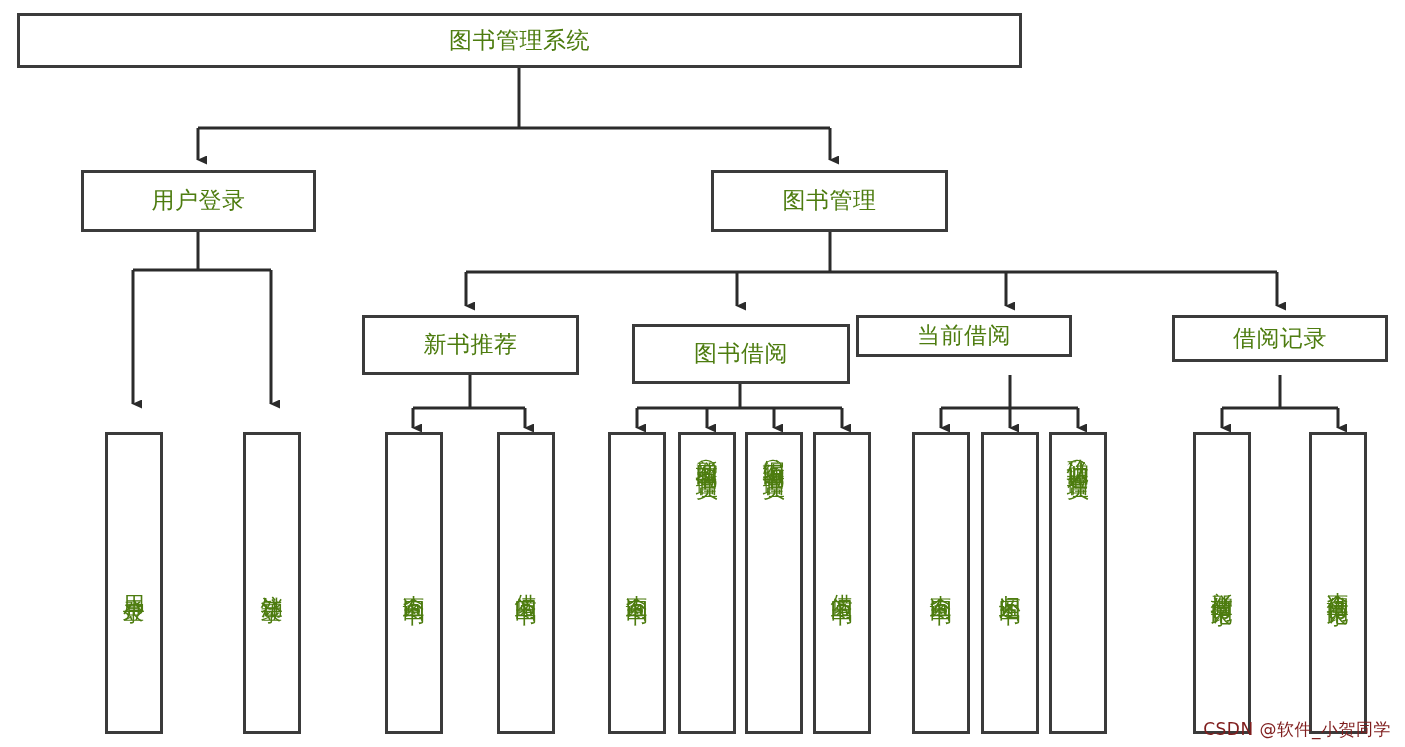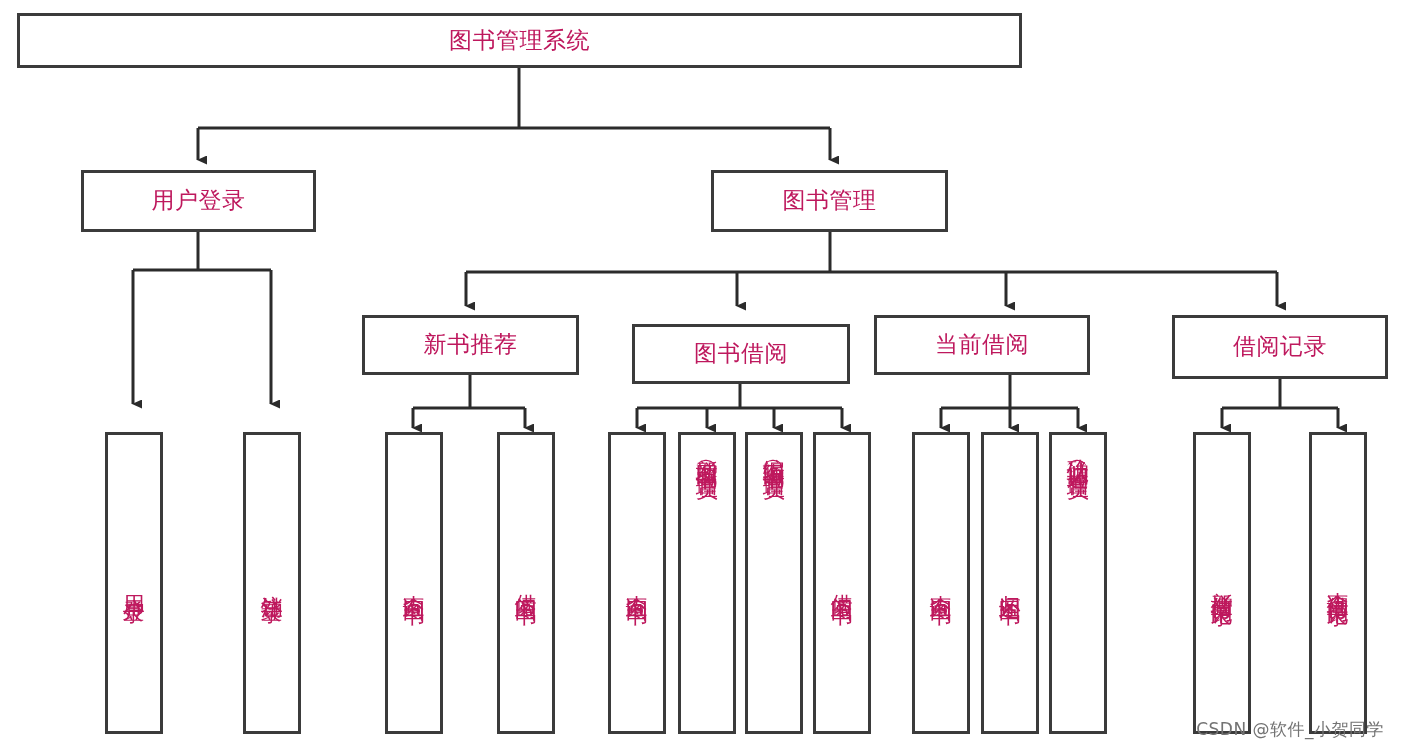--- a/index.html
+++ b/index.html
@@ -30,21 +30,21 @@
     pointer-events: none;
   }
   .node {
     position: absolute;
     box-sizing: border-box;
     background: #ffffff;
     border: 3px solid #3b3b3b;
     display: flex;
     align-items: center;
     justify-content: center;
-    color: #be185d;
+    color: #4d7c0f;
   }
   .node-label {
     display: block;
     text-align: center;
     letter-spacing: 0.5px;
   }
   .node.horizontal .node-label {
     writing-mode: horizontal-tb;
     font-size: 23px;
     line-height: 1.1;
@@ -64,24 +64,24 @@
     line-height: 1.25;
     letter-spacing: 3px;
     white-space: nowrap;
   }
   .node.vertical.centered {
     align-items: center;
     padding-top: 0;
   }
   #watermark {
     position: absolute;
-    right: 21px;
+    right: 14px;
     bottom: 6px;
     font-size: 17px;
-    color: #737373;
+    color: #7f1d1d;
     white-space: nowrap;
     letter-spacing: 0.5px;
     font-family: "DejaVu Sans", "Liberation Sans", sans-serif;
   }
 </style>
 </head>
 <body>
 
 <div id="diagram-canvas">
 
@@ -150,25 +150,25 @@
   </div>
 
   <div class="node horizontal" style="left:711px; top:170px; width:237px; height:62px;">
     <span class="node-label">图书管理</span>
   </div>
 
   <div class="node horizontal" style="left:632px; top:315px; width:218px; height:60px;margin-top:9px;">
     <span class="node-label">图书借阅</span>
   </div>
 
-  <div class="node horizontal" style="left:874px; top:315px; width:216px; height:60px;">
+  <div class="node horizontal" style="left:856px; top:315px; width:216px; height:42px;">
     <span class="node-label">当前借阅</span>
   </div>
 
-  <div class="node horizontal" style="left:1172px; top:315px; width:216px; height:64px;">
+  <div class="node horizontal" style="left:1172px; top:315px; width:216px; height:47px;">
     <span class="node-label">借阅记录</span>
   </div>
 
   <div class="node vertical centered" style="left:105px; top:432px; width:58px; height:302px;">
     <span class="node-label">用户登录</span>
   </div>
 
   <div class="node vertical centered" style="left:243px; top:432px; width:58px; height:302px;">
     <span class="node-label">注销登录</span>
   </div>

